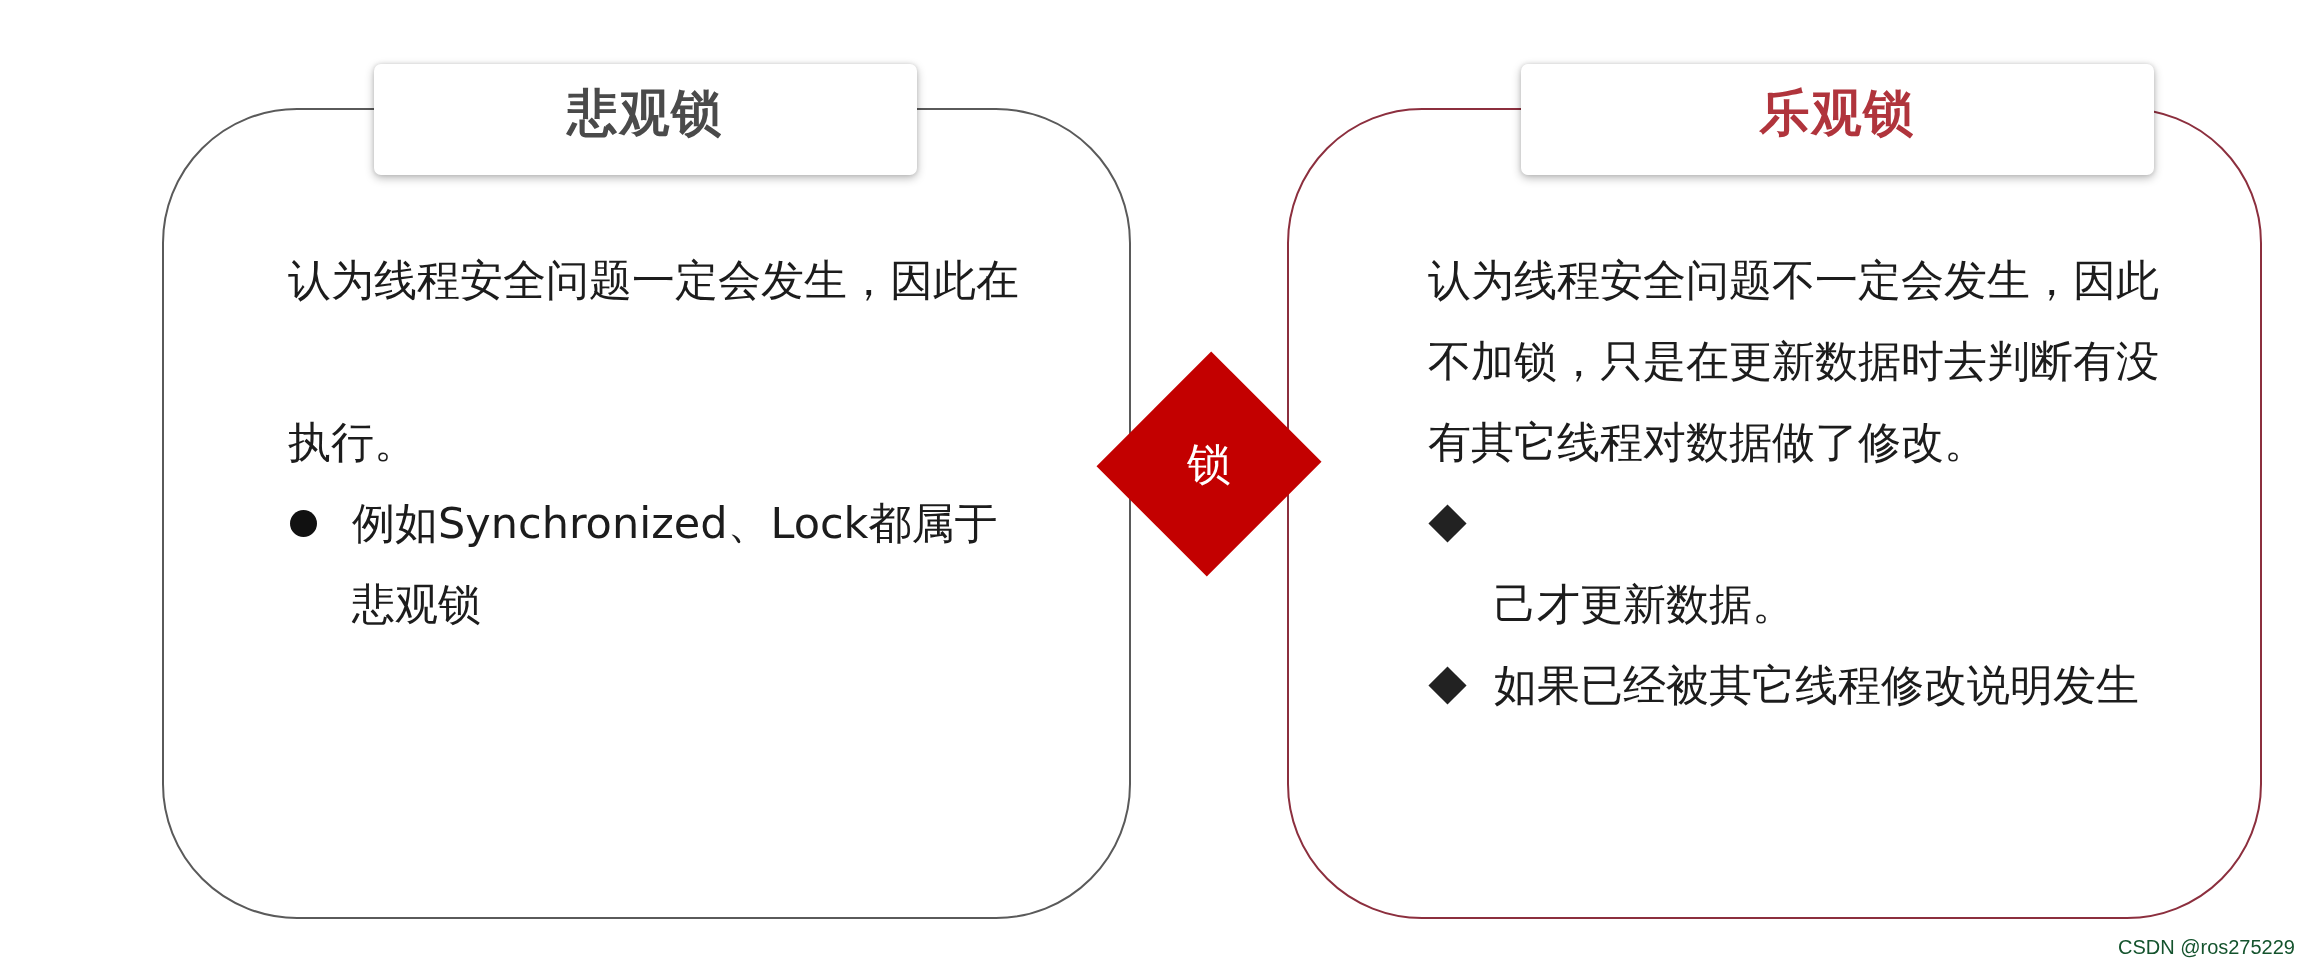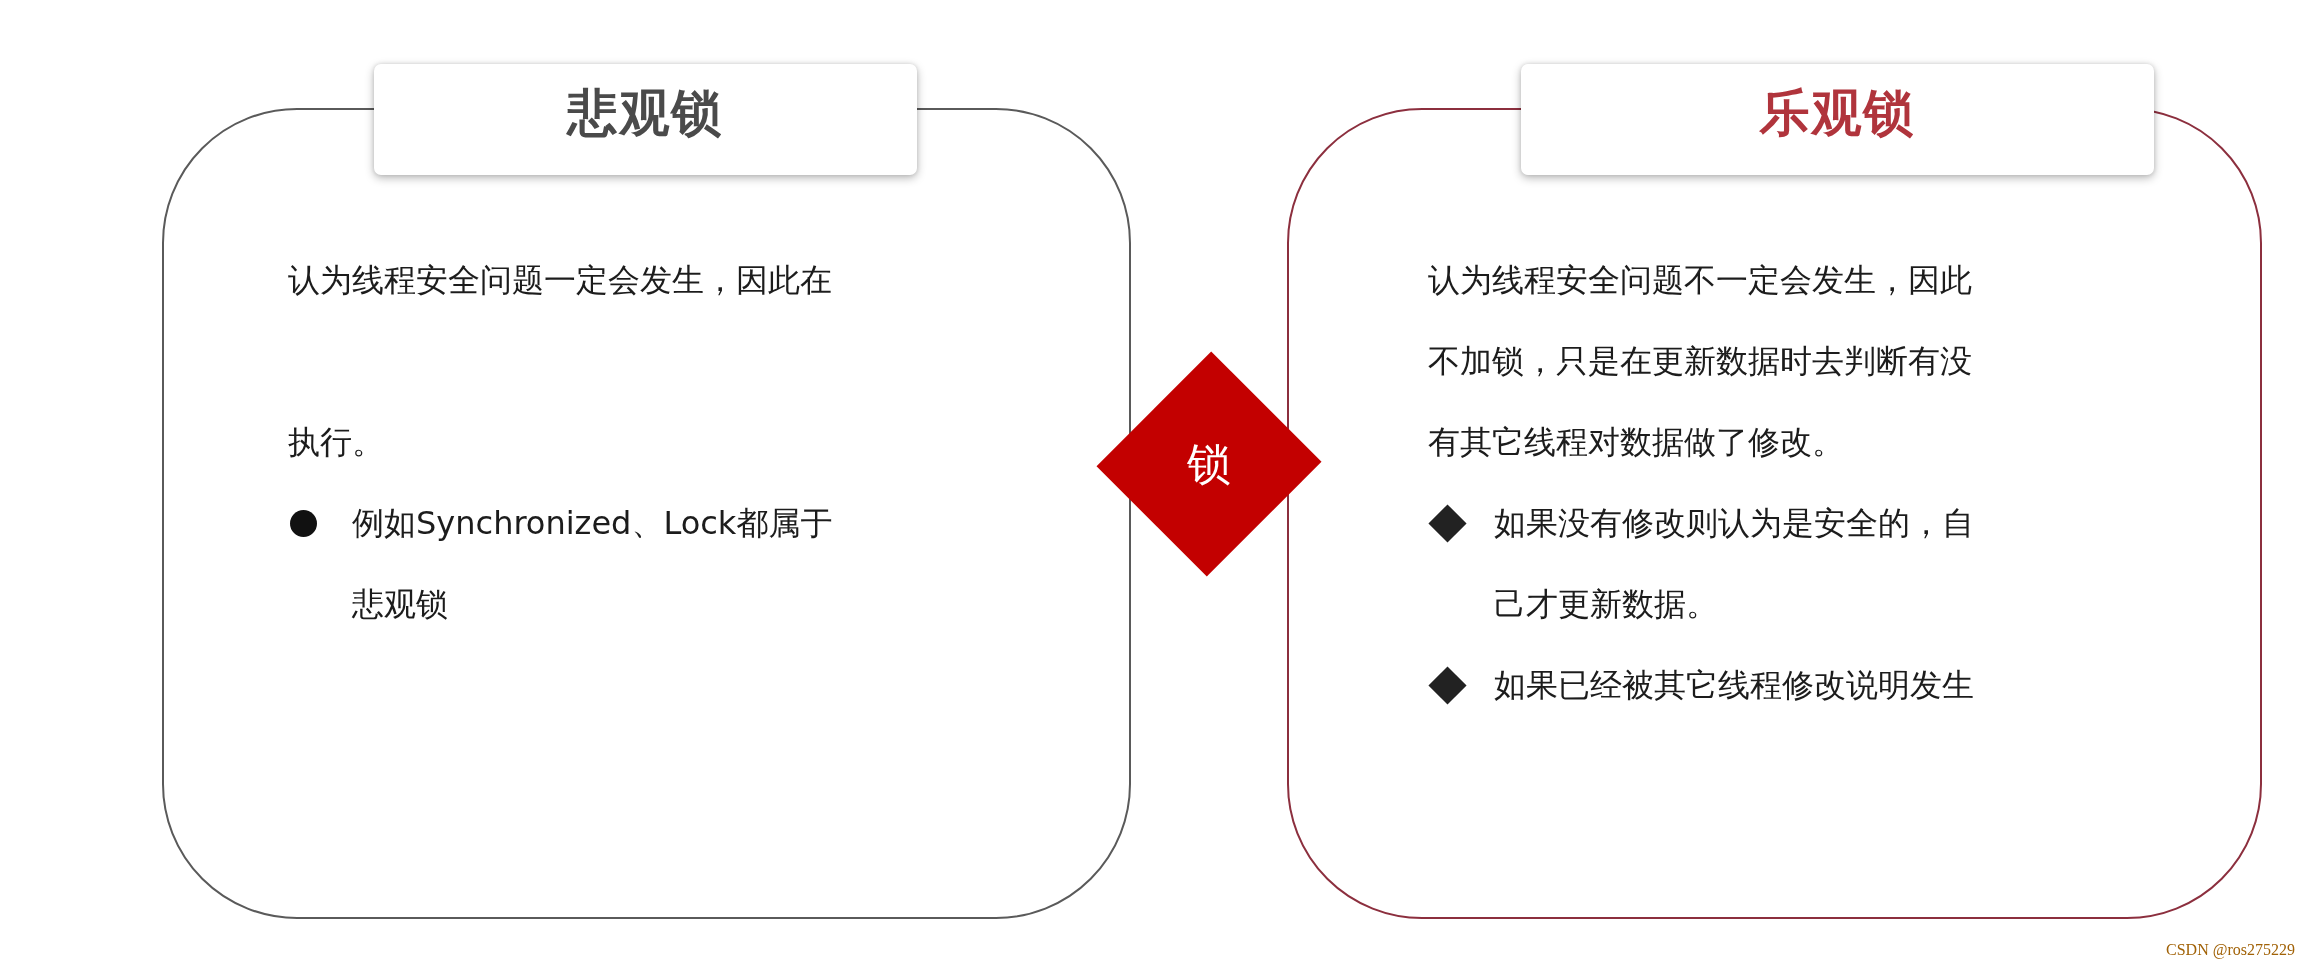--- a/index.html
+++ b/index.html
@@ -56,21 +56,21 @@
     }
     .tab.right {
       left: 1521px;
       width: 633px;
       color: #b0343c;
     }
     .tab span { position: relative; top: -6px; }
 
     .text-block {
       position: absolute;
-      font-size: 32px;
+      font-size: 43px;
       line-height: 81px;
       color: #1c1c1c;
       z-index: 3;
     }
     .text-block.left { left: 288px; top: 240px; width: 770px; }
     .text-block.right { left: 1428px; top: 240px; width: 780px; }
 
     .para { margin: 0; }
     .bullet-item {
       position: relative;
@@ -125,23 +125,23 @@
       align-items: center;
       justify-content: center;
       color: #ffffff;
       font-size: 44px;
       z-index: 5;
     }
     .watermark {
       position: absolute;
       right: 16px;
       bottom: 6px;
-      font-family: Liberation Serif, serif;
-      font-size: 16px;
-      color: #a16207;
+      font-family: Liberation Sans, sans-serif;
+      font-size: 20px;
+      color: #14532d;
     }
   </style>
 </head>
 <body>
 
 <div class="card left"></div>
 <div class="tab left">
   <span>悲观锁</span>
 </div>
 <div class="text-block left">
@@ -166,21 +166,21 @@
 <div class="text-block right">
   <p class="para">
     <span>认为线程安全问题不一定会发生，因此</span><br>
     <span>不加锁，只是在更新数据时去判断有没</span><br>
     <span>有其它线程对数据做了修改。</span>
   </p>
   <div class="bullet-item">
     <span class="bullet">
         <span class="diamond-bullet"></span>
       </span>
-    <span>如果没有修改则认为是安全的，自</span><br>
+    <br>
     <span>己才更新数据。</span>
   </div>
   <div class="bullet-item">
     <span class="bullet">
         <span class="diamond-bullet"></span>
       </span>
     <span>如果已经被其它线程修改说明发生</span><br>
   </div>
 </div>
 

